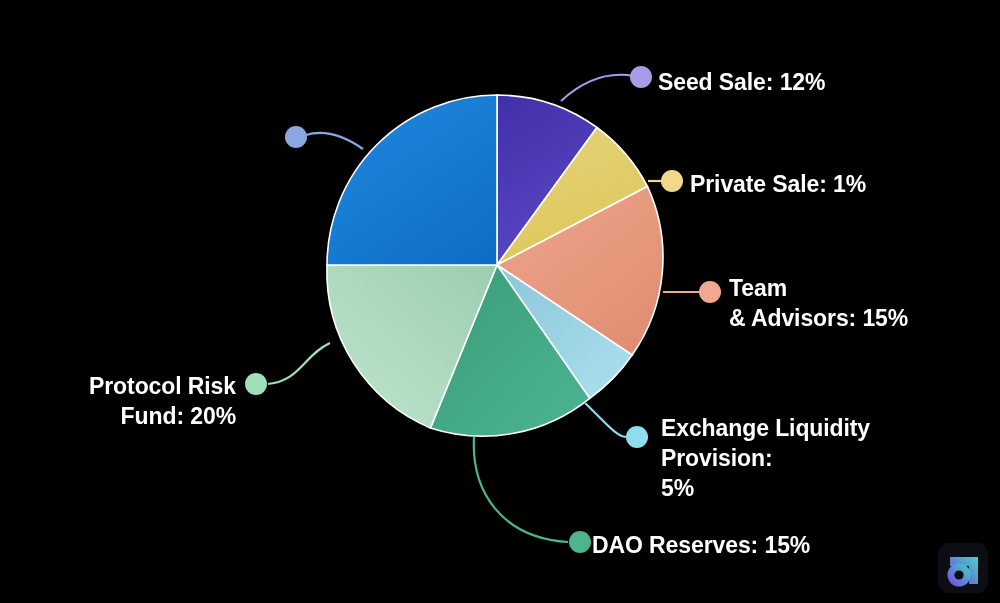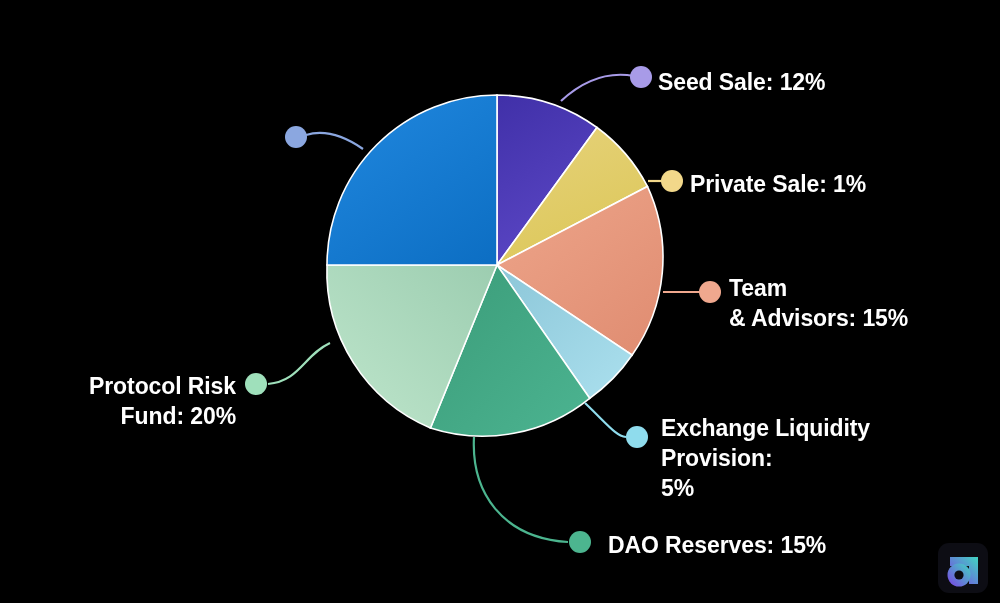--- a/index.html
+++ b/index.html
@@ -27,21 +27,21 @@
     letter-spacing: -0.1px;
     white-space: pre-line;
   }
   .label.right { text-align: left; }
   .label.left  { text-align: right; }
 
   #label-seed      { left: 658px; top: 68px;  width: 300px; }
   #label-private   { left: 690px; top: 170px; width: 300px; }
   #label-team      { left: 729px; top: 274px; width: 260px; }
   #label-exchange  { left: 661px; top: 414px; width: 290px; }
-  #label-dao       { left: 608px; top: 531px; width: 300px; }
+  #label-dao       { left: 592px; top: 531px; width: 300px; }
   #label-protocol  { left: 40px;  top: 372px; width: 196px; }
   #label-business  { left: 20px;  top: 126px; width: 258px; }
 </style>
 </head>
 <body>
 
 <div id="stage">
 
   <svg id="chart-svg" viewBox="0 0 1000 603">
     <defs>

